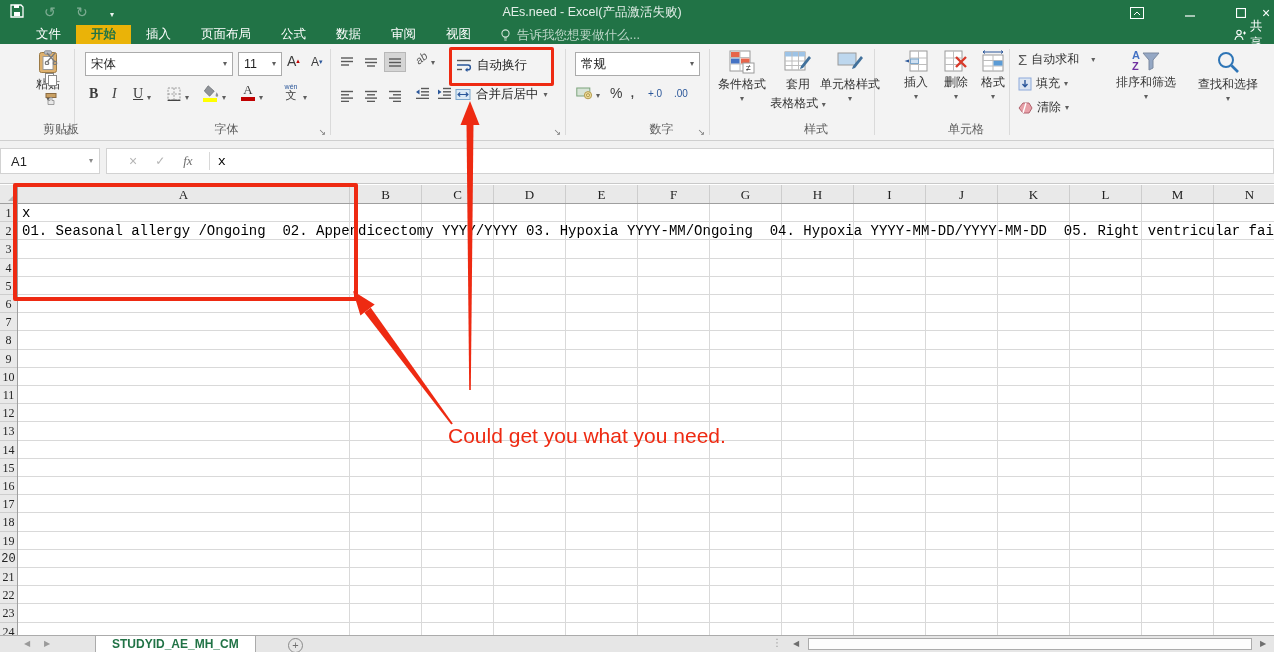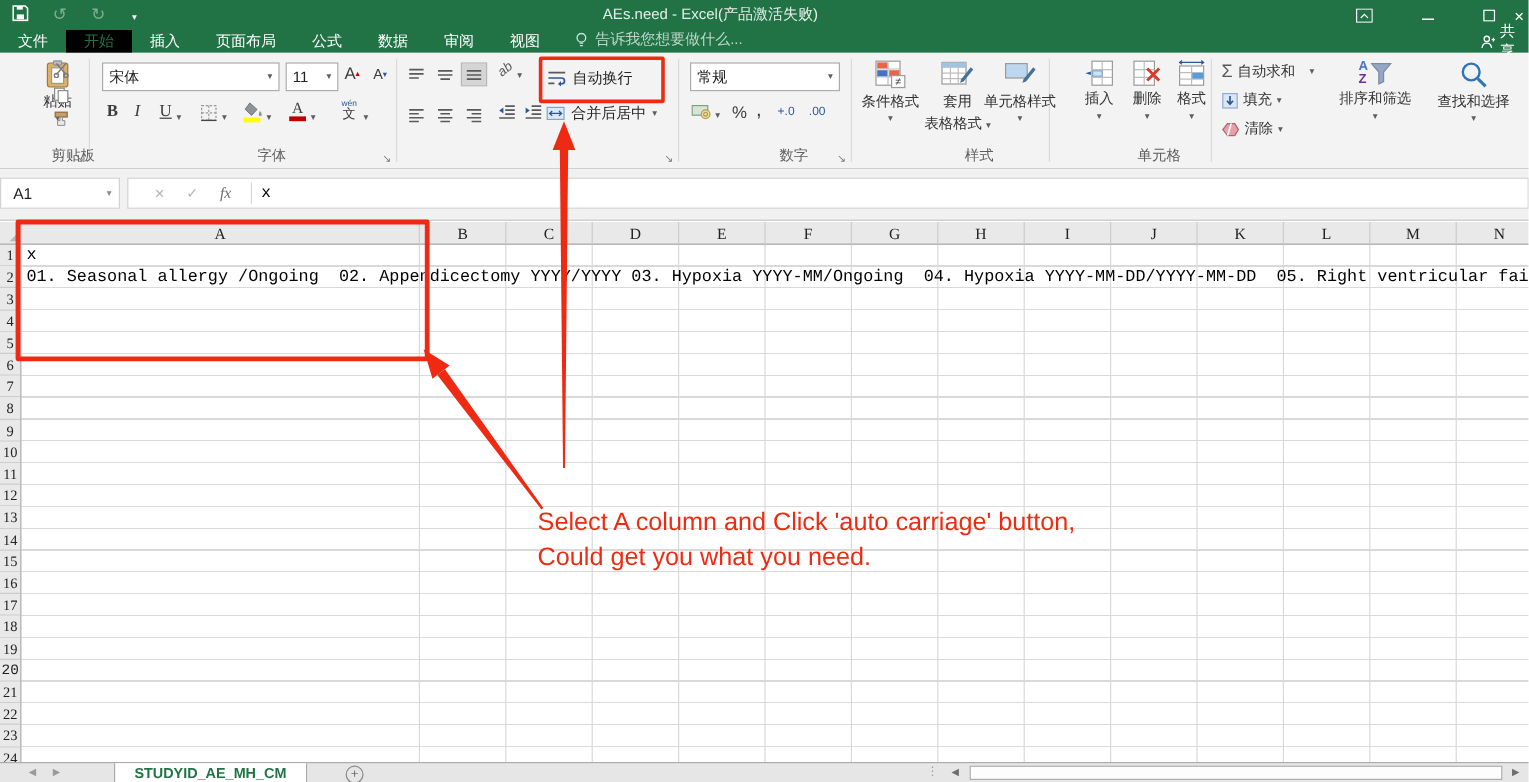--- a/index.html
+++ b/index.html
@@ -11,23 +11,23 @@
 
   
   #titlebar{position:absolute;left:0;top:0;width:1274px;height:25px;background:var(--green,#217346);}
   #title{position:absolute;left:0;right:90px;top:0;height:25px;line-height:25px;text-align:center;
          color:rgba(255,255,255,.88);font-size:12.5px;}
   .qat-ic{position:absolute;top:3px;color:rgba(255,255,255,.92);font-size:14px;line-height:18px;}
   .qat-dis{color:rgba(255,255,255,.42);}
   .winbtn{position:absolute;top:0;width:30px;height:25px;display:flex;align-items:center;justify-content:center;color:#fff;}
 
   
-  #tabrow{position:absolute;left:0;top:25px;width:1274px;height:19px;background:var(--green,#217346);display:flex;align-items:flex-start;padding-left:0;box-sizing:border-box;}
+  #tabrow{position:absolute;left:0;top:25px;width:1274px;height:19px;background:var(--green,#217346);display:flex;align-items:flex-end;padding-left:21px;box-sizing:border-box;}
   .mtab{padding:0 15px;line-height:19px;font-size:12.5px;color:#fff;white-space:nowrap;}
-  .mtab.active{background:#000000;color:var(--green,#217346);}
+  .mtab.active{background:#eab308;color:var(--green,#217346);font-weight:bold;}
   #tellme{display:flex;align-items:center;margin-left:14px;color:#bcd6c8;font-size:12.5px;gap:6px;}
   #share{position:absolute;left:1234px;top:25px;height:19px;display:flex;align-items:center;gap:4px;color:#fff;font-size:12.5px;}
 
   
   #ribbon{position:absolute;left:0;top:44px;width:1274px;height:96px;background:#f3f3f3;border-bottom:1px solid #cfcfcf;box-sizing:content-box;}
   .rgroup{position:absolute;top:0;height:96px;}
   .glabel{position:absolute;bottom:2px;left:0;width:100%;text-align:center;font-size:12px;color:#5e5e5e;white-space:nowrap;margin-left:24px;}
   .launcher{position:absolute;bottom:3px;right:4px;font-size:9px;color:#7a7a7a;line-height:1;}
   .gsep{position:absolute;top:5px;height:86px;width:1px;background:#dadada;}
   .caret{font-size:8px;color:#5e5e5e;line-height:1;}
@@ -599,17 +599,16 @@
 
   <div class="redbox" style="left:13px;top:183px;width:337px;height:110px;"></div>
   <div class="redbox" style="left:449px;top:47px;width:99px;height:33px;border-width:3px;"></div>
   <svg id="arrow-layer" width="1274" height="652" viewBox="0 0 1274 652">
     <polygon points="470,101 460.5,125 479.5,125" class="redfill" fill="#ee2a12"></polygon>
     <polygon points="466.5,122 473.5,122 470.8,390 469.2,390" class="redfill" fill="#ee2a12"></polygon>
     <polygon points="353,291 374.7,304.6 360.4,315.6" class="redfill" fill="#ee2a12"></polygon>
     <polygon points="370.8,307.7 452.8,423.4 451.2,424.6 364.4,312.5" class="redfill" fill="#ee2a12"></polygon>
   </svg>
   <div id="note">
-    <div>Select A column and Click 'auto carriage' button,</div>
     <div>Could get you what you need.</div>
   </div>
 
 </div>
 
 </body></html>

